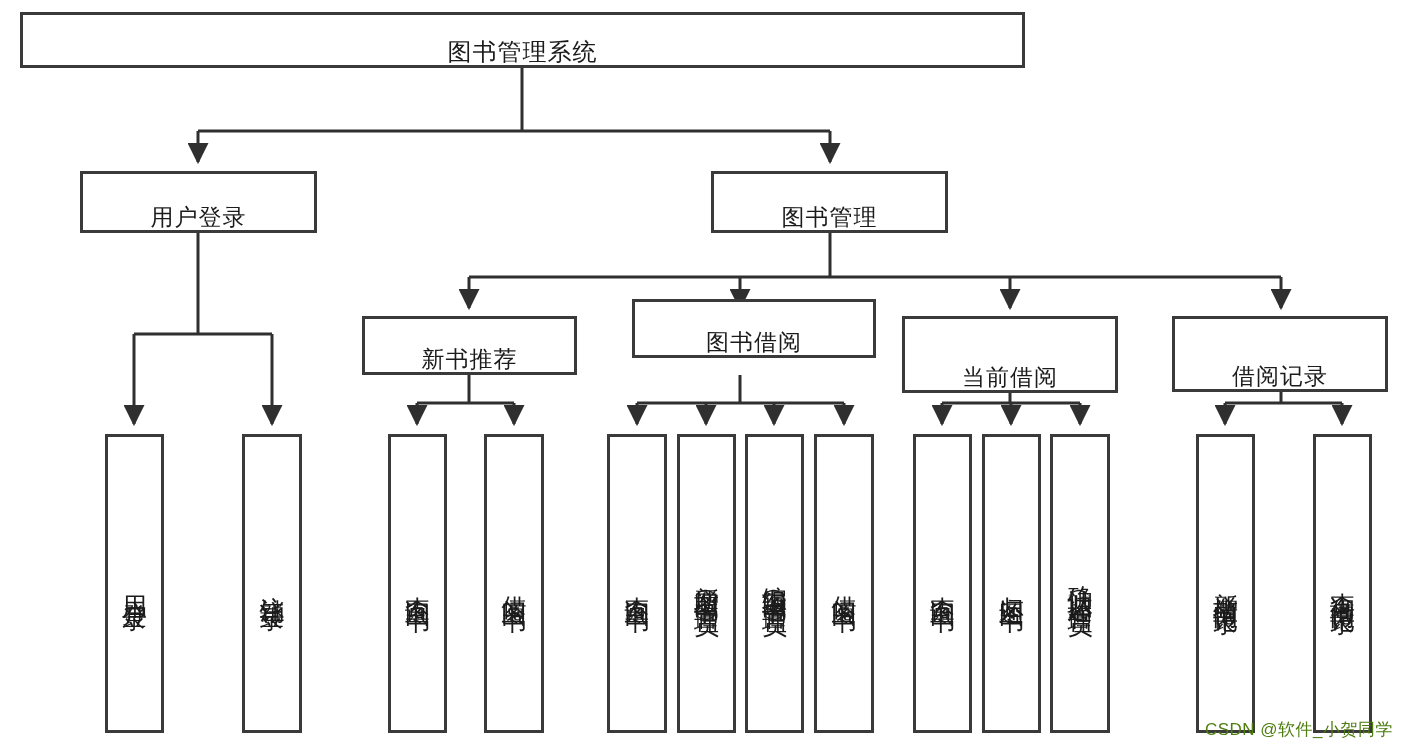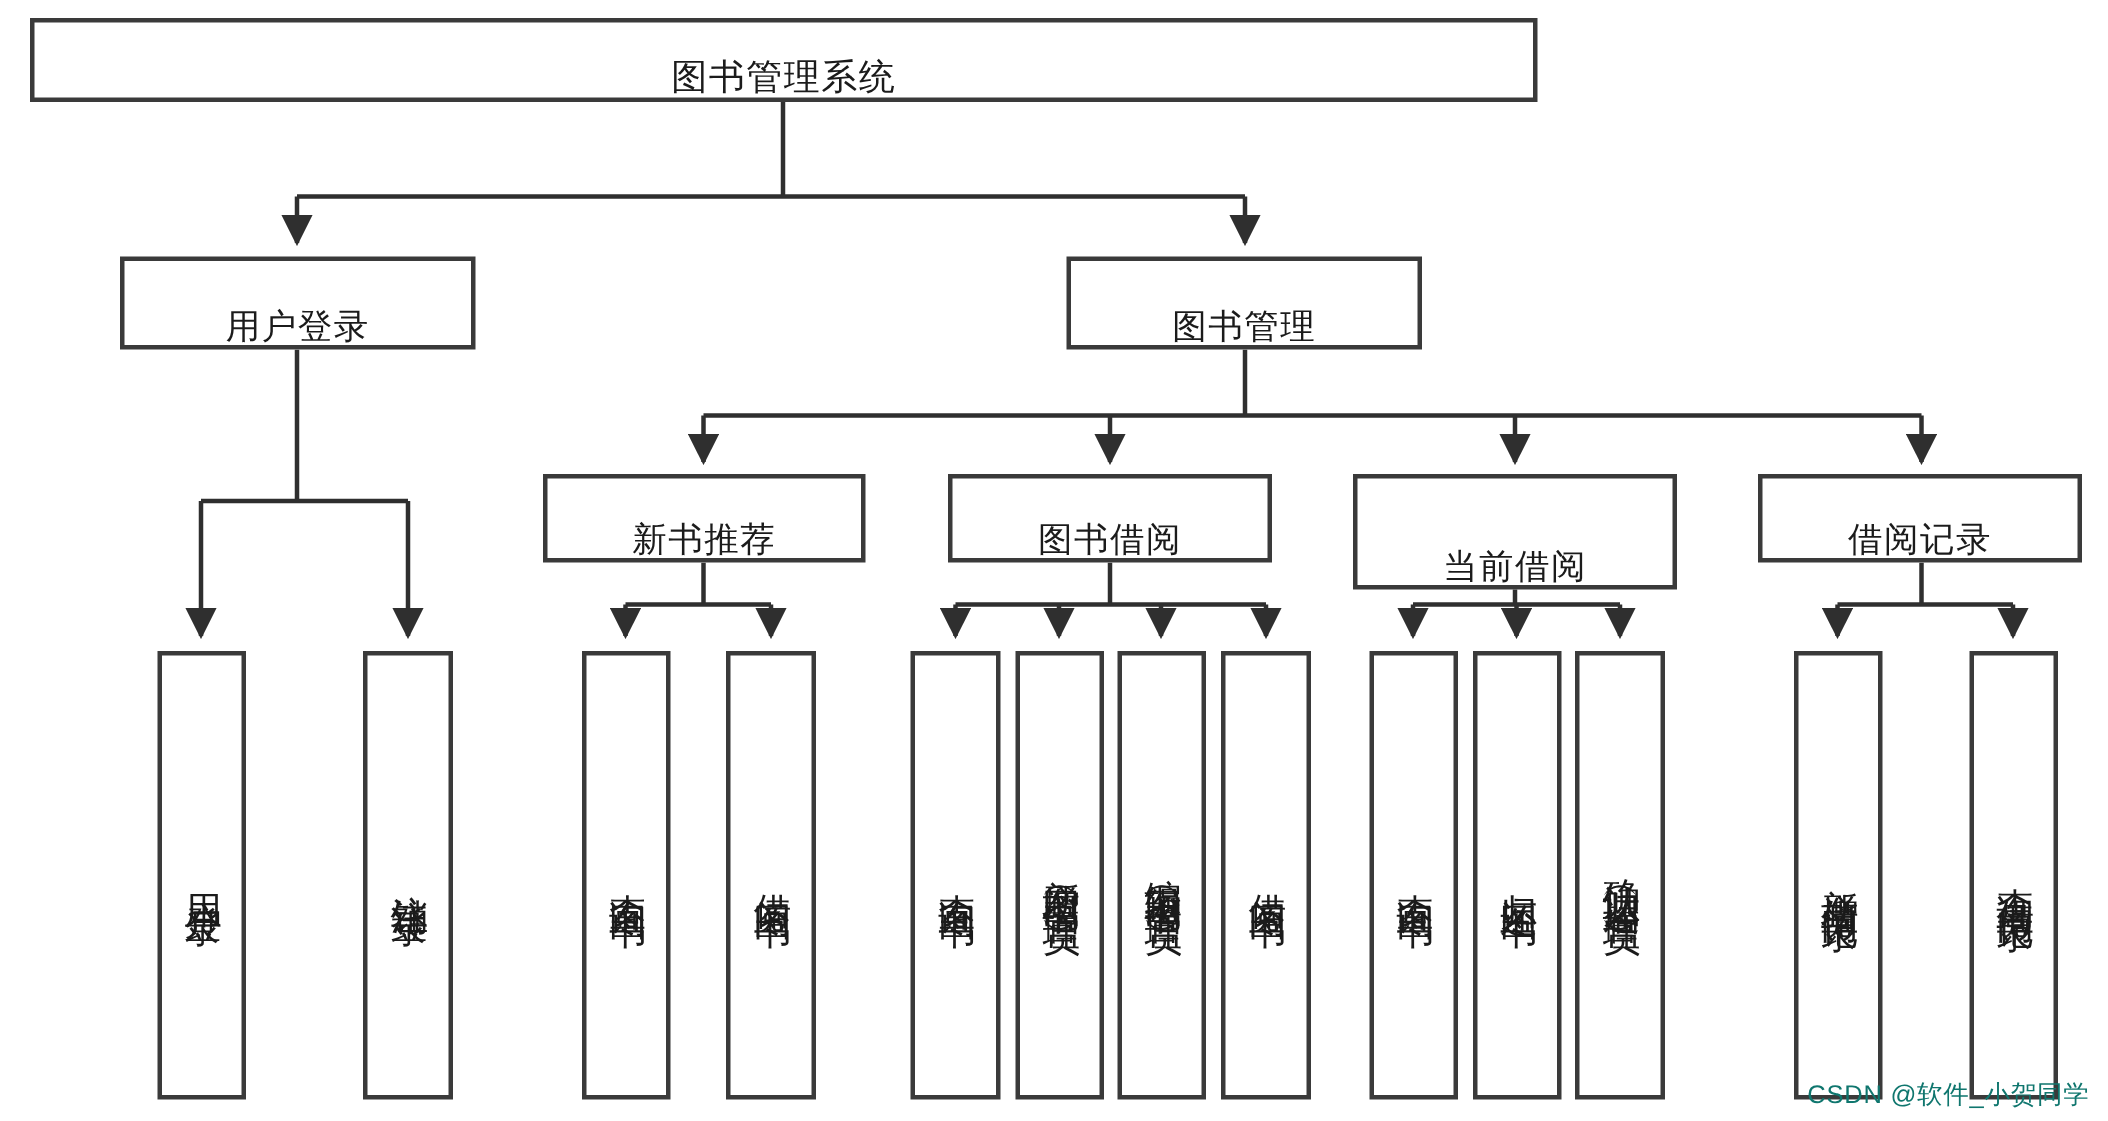--- a/index.html
+++ b/index.html
@@ -64,21 +64,21 @@
     line-height: 1;
     letter-spacing: 4px;
     white-space: nowrap;
     max-height: 100%;
   }
   .watermark {
     position: absolute;
     right: 12px;
     bottom: 6px;
     font-size: 17px;
-    color: #0f766e;
+    color: #4d7c0f;
     white-space: nowrap;
     z-index: 5;
     letter-spacing: 0.5px;
   }
 </style>
 </head>
 <body>
 
 <div id="canvas">
 
@@ -139,27 +139,27 @@
   <div class="node h" style="left:80px; top:171px; width:237px; height:62px;">
     <span class="node-label">用户登录</span>
   </div>
   <div class="node h" style="left:362px; top:316px; width:215px; height:59px;">
     <span class="node-label">新书推荐</span>
   </div>
 
   <div class="node h" style="left:711px; top:171px; width:237px; height:62px;">
     <span class="node-label">图书管理</span>
   </div>
-  <div class="node h" style="left:632px; top:316px; width:216px; height:59px;">
+  <div class="node h" style="left:632px; top:299px; width:244px; height:59px;">
     <span class="node-label">图书借阅</span>
   </div>
   <div class="node h" style="left:902px; top:316px; width:216px; height:77px;">
     <span class="node-label">当前借阅</span>
   </div>
-  <div class="node h" style="left:1172px; top:316px; width:216px; height:59px;">
+  <div class="node h" style="left:1172px; top:316px; width:216px; height:76px;">
     <span class="node-label">借阅记录</span>
   </div>
 
   <div class="node v" style="left:105px; top:434px; width:59px; height:299px;">
     <span class="node-label">用户登录</span>
   </div>
   <div class="node v" style="left:242px; top:434px; width:60px; height:299px;">
     <span class="node-label">注销登录</span>
   </div>
 

